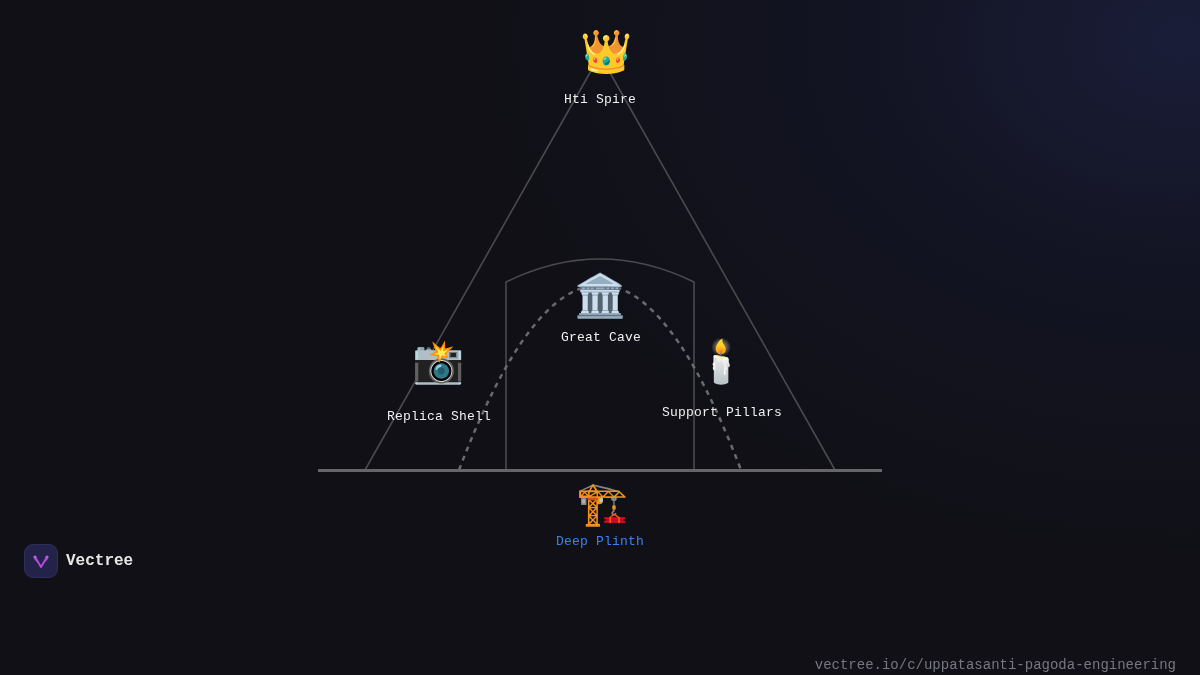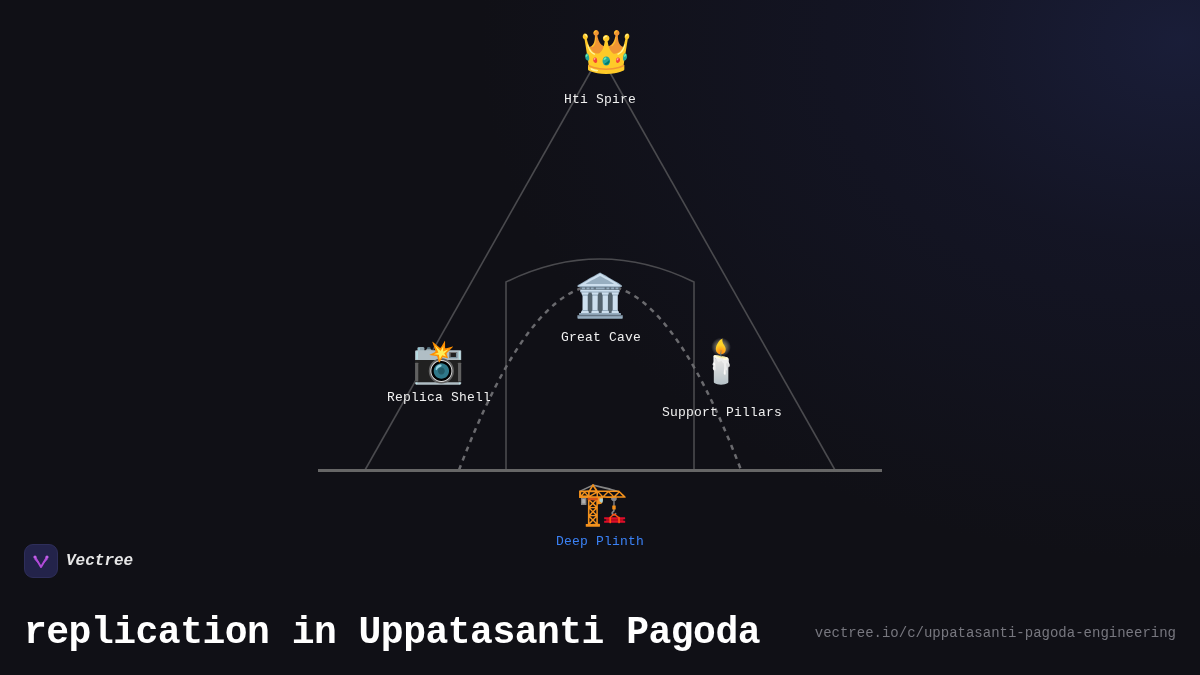--- a/index.html
+++ b/index.html
@@ -50,21 +50,20 @@
     }
     .node.dim .label { color: #3b82f6; }
 
     .brand {
       position: absolute;
       left: 24px;
       top: 544px;
       display: flex;
       align-items: center;
       gap: 8px;
-      font-style: italic;
     }
     .brand-logo {
       width: 34px;
       height: 34px;
       border-radius: 9px;
       background: #23234a;
       border: 1px solid #2e2e5a;
       box-sizing: border-box;
       display: flex;
       align-items: center;
@@ -82,21 +81,21 @@
       margin: 0;
       font-size: 38px;
       line-height: 34px;
       font-weight: bold;
       color: #ffffff;
       letter-spacing: -0.5px;
     }
     .url {
       position: absolute;
       right: 24px;
-      top: 625px;
+      top: 657px;
       font-size: 14px;
       color: #77777f;
     }
   </style>
 </head>
 <body>
 
 <div class="bg-glow"></div>
 
 <svg class="diagram" width="1200" height="675" viewBox="0 0 1200 675">
@@ -116,21 +115,21 @@
   <span class="label" style="margin-top:16px; margin-left:-14px;text-align:center;">Hti Spire</span>
 </div>
 
 <div class="node" style="left:601px; top:272px;">
   <span class="emoji">🏛️</span>
   <span class="label" style="">Great Cave</span>
 </div>
 
 <div class="node" style="left:439px; top:338px;">
   <span class="emoji">📸</span>
-  <span class="label" style="margin-top:4px;text-align:center;">Replica Shell</span>
+  <span class="label" style="margin-top:23px;text-align:center;">Replica Shell</span>
 </div>
 
 <div class="node" style="left:722px; top:338px;">
   <span class="emoji">🕯️</span>
   <span class="label" style="margin-top:19px;">Support Pillars</span>
 </div>
 
 <div class="node dim" style="left:603px; top:480px;">
   <span class="emoji">🏗️</span>
   <span class="label" style="margin-top:6px; margin-left:-6px;">Deep Plinth</span>
@@ -143,16 +142,15 @@
       <path d="M7 11 L4 8 M13 11 L16 8" fill="none" stroke="#b04ad8" stroke-width="1.5" stroke-linecap="round"></path>
       <circle cx="4" cy="6" r="1.6" fill="#c060e8"></circle>
       <circle cx="16" cy="6" r="1.6" fill="#c060e8"></circle>
     </svg>
   </div>
   <span class="brand-name">Vectree</span>
 </div>
 
 <h1 class="title">
   <br>
-  <span>replication in Uppatasanti Pagoda</span>
 </h1>
 
 <div class="url">vectree.io/c/uppatasanti-pagoda-engineering</div>
 
 </body></html>

